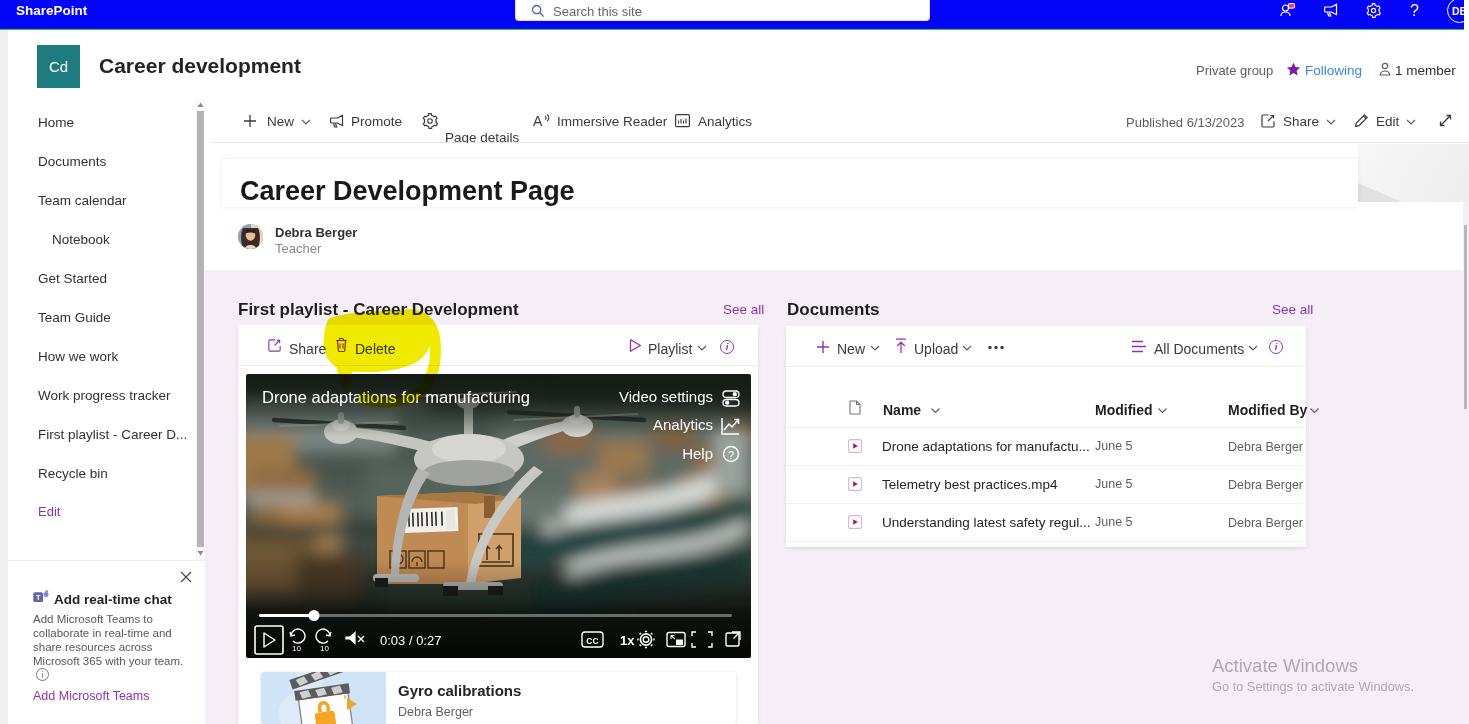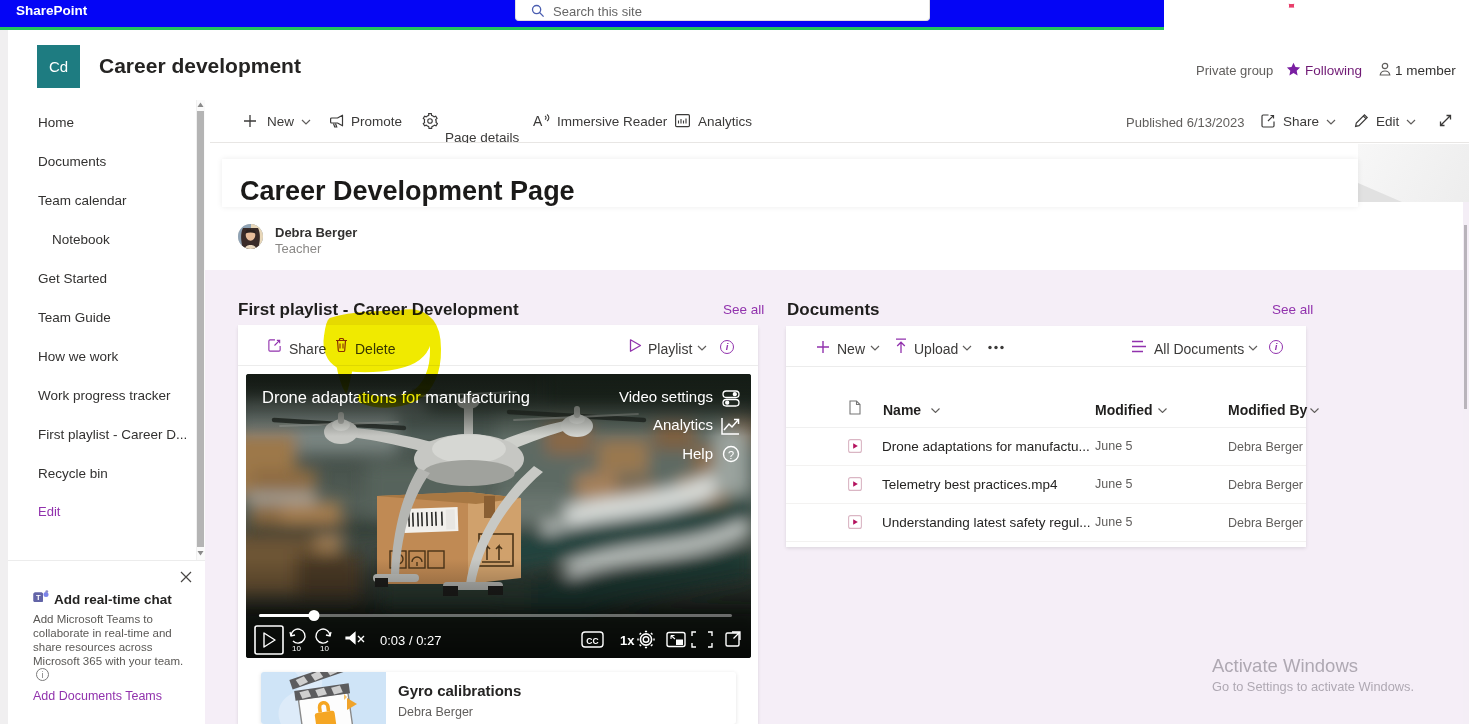--- a/index.html
+++ b/index.html
@@ -8,21 +8,21 @@
   #page { position:relative; width:1469px; height:724px; overflow:hidden; background:#fff; }
   .abs { position:absolute; white-space:nowrap; }
   svg { display:block; }
 </style>
 </head>
 <body>
 <div id="page">
 
   <div class="abs" style="left:205px;top:270px;width:1264px;height:454px;background:#f5eef7;"></div>
 
-  <div class="abs" id="suitebar" style="left:0;top:0;width:1164px;height:30px;background:#0405f6;border-bottom:3px solid #22c55e;">
+  <div class="abs" id="suitebar" style="left:0;top:0;width:1464px;height:30px;background:#0405f6;border-bottom:1px solid #22c55e;">
     <div class="abs" style="left:16px;top:3px;font-size:13.5px;font-weight:bold;color:#fff;">SharePoint</div>
 
     <div class="abs" style="left:515px;top:0;width:415px;height:21px;background:#fff;border:1px solid #e1dfdd;border-top:none;border-radius:0 0 4px 4px;"></div>
     <svg class="abs" style="left:531px;top:4px;" width="14" height="14" viewBox="0 0 14 14">
         <circle cx="5.6" cy="5.6" r="4.1" fill="none" stroke="#4a5db0" stroke-width="1.3"></circle>
         <line x1="8.8" y1="8.8" x2="12.6" y2="12.6" stroke="#4a5db0" stroke-width="1.3"></line>
       </svg>
     <div class="abs" style="left:553px;top:4px;font-size:13px;color:#666;">Search this site</div>
 
     <svg class="abs" style="left:1279px;top:2px;" width="17" height="17" viewBox="0 0 17 17">
@@ -42,21 +42,21 @@
   </div>
 
   <div class="abs" style="left:0;top:30px;width:8px;height:694px;background:#f0eff0;"></div>
 
   <div class="abs" style="left:37px;top:45px;width:43px;height:43px;background:#1e7c81;color:#fff;font-size:15px;text-align:center;line-height:43px;">Cd</div>
   <div class="abs" style="left:99px;top:54px;font-size:21px;font-weight:600;color:#252423;">Career development</div>
   <div class="abs" style="left:1196px;top:63px;font-size:13px;color:#605e5c;">Private group</div>
   <svg class="abs" style="left:1286px;top:62px;" width="15" height="15" viewBox="0 0 15 15">
       <path d="M7.5 0.8l2 4.2 4.6.6-3.4 3.2.9 4.6-4.1-2.3-4.1 2.3.9-4.6L.9 5.6l4.6-.6z" fill="#7a1fa2"></path>
     </svg>
-    <div class="abs" style="left:1305px;top:63px;font-size:13.5px;color:#701a75;">Following</div>
+    <div class="abs" style="left:1305px;top:63px;font-size:13.5px;color:#3b82f6;">Following</div>
   <svg class="abs" style="left:1378px;top:62px;" width="14" height="15" viewBox="0 0 14 15">
       <circle cx="7" cy="4" r="2.7" fill="none" stroke="#605e5c" stroke-width="1.2"></circle>
       <path d="M2.2 13c.4-2.6 2.3-4 4.8-4s4.4 1.4 4.8 4z" fill="none" stroke="#605e5c" stroke-width="1.2"></path>
     </svg>
   <div class="abs" style="left:1395px;top:63px;font-size:13.5px;color:#323130;">1 member</div>
 
   <div class="abs" id="cmdbar" style="left:210px;top:100px;width:1259px;height:43px;background:#fff;border-bottom:1px solid #e8e6e4;font-size:13.5px;color:#3b3a39;">
     <svg class="abs" style="left:33px;top:14px;" width="14" height="14" viewBox="0 0 14 14">
         <path d="M7 1v12M1 7h12" stroke="#3b3a39" stroke-width="1.3"></path>
       </svg>
@@ -155,21 +155,21 @@
     <svg class="abs" style="left:25px;top:490px;" width="17" height="16" viewBox="0 0 17 16">
         <rect x="0.5" y="2.5" width="9.5" height="9.5" rx="1.5" fill="#6264a7"></rect>
         <rect x="0.5" y="2.5" width="9.5" height="9.5" rx="1.5" fill="#6264a7"></rect>
         <text x="5.2" y="9.8" font-size="7.5" font-weight="bold" fill="#fff" text-anchor="middle" font-family="Liberation Sans">T</text>
         <circle cx="13" cy="4.6" r="2.5" fill="#7b83eb"></circle>
         <circle cx="13.8" cy="1.6" r="1.4" fill="#8b8cc7"></circle>
       </svg>
     <div class="abs" style="left:46px;top:492px;font-size:13.5px;font-weight:bold;color:#252423;">Add real-time chat</div>
     <div class="abs" style="left:25px;top:512px;font-size:11.5px;line-height:14px;color:#5a5855;">Add Microsoft Teams to<br>collaborate in real-time and<br>share resources across<br>Microsoft 365 with your team.</div>
     <div class="abs" style="left:28px;top:568px;width:13px;height:13px;border:1px solid #7a7a7a;border-radius:50%;font-size:9px;color:#7a7a7a;text-align:center;line-height:12px;">i</div>
-    <div class="abs" style="left:25px;top:589px;font-size:12.5px;color:#9132ad;">Add Documents Teams</div>
+    <div class="abs" style="left:25px;top:589px;font-size:12.5px;color:#9132ad;">Add Microsoft Teams</div>
   </div>
 
   <div class="abs" style="left:238px;top:300px;font-size:17px;font-weight:600;color:#1f1e1d;">First playlist - Career Development</div>
   <div class="abs" style="left:723px;top:302px;font-size:13.5px;color:#9132ad;">See all</div>
   <div class="abs" id="plpanel" style="left:238px;top:325px;width:520px;height:399px;background:#fff;box-shadow:0 0.3px 0.9px rgba(0,0,0,0.10), 0 1.6px 3.6px rgba(0,0,0,0.10);">
 
     <div class="abs" style="left:0;top:40px;width:520px;height:1px;background:#ececec;"></div>
     <svg class="abs" style="left:29px;top:13px;" width="15" height="15" viewBox="0 0 16 16">
         <path d="M8.5 2H3.2A1.2 1.2 0 0 0 2 3.2v9.6A1.2 1.2 0 0 0 3.2 14h9.6a1.2 1.2 0 0 0 1.2-1.2V8.5" fill="none" stroke="#9132ad" stroke-width="1.2"></path>
         <path d="M10.5 2.5h3v3M13.2 2.8L8 8" fill="none" stroke="#9132ad" stroke-width="1.2"></path>

